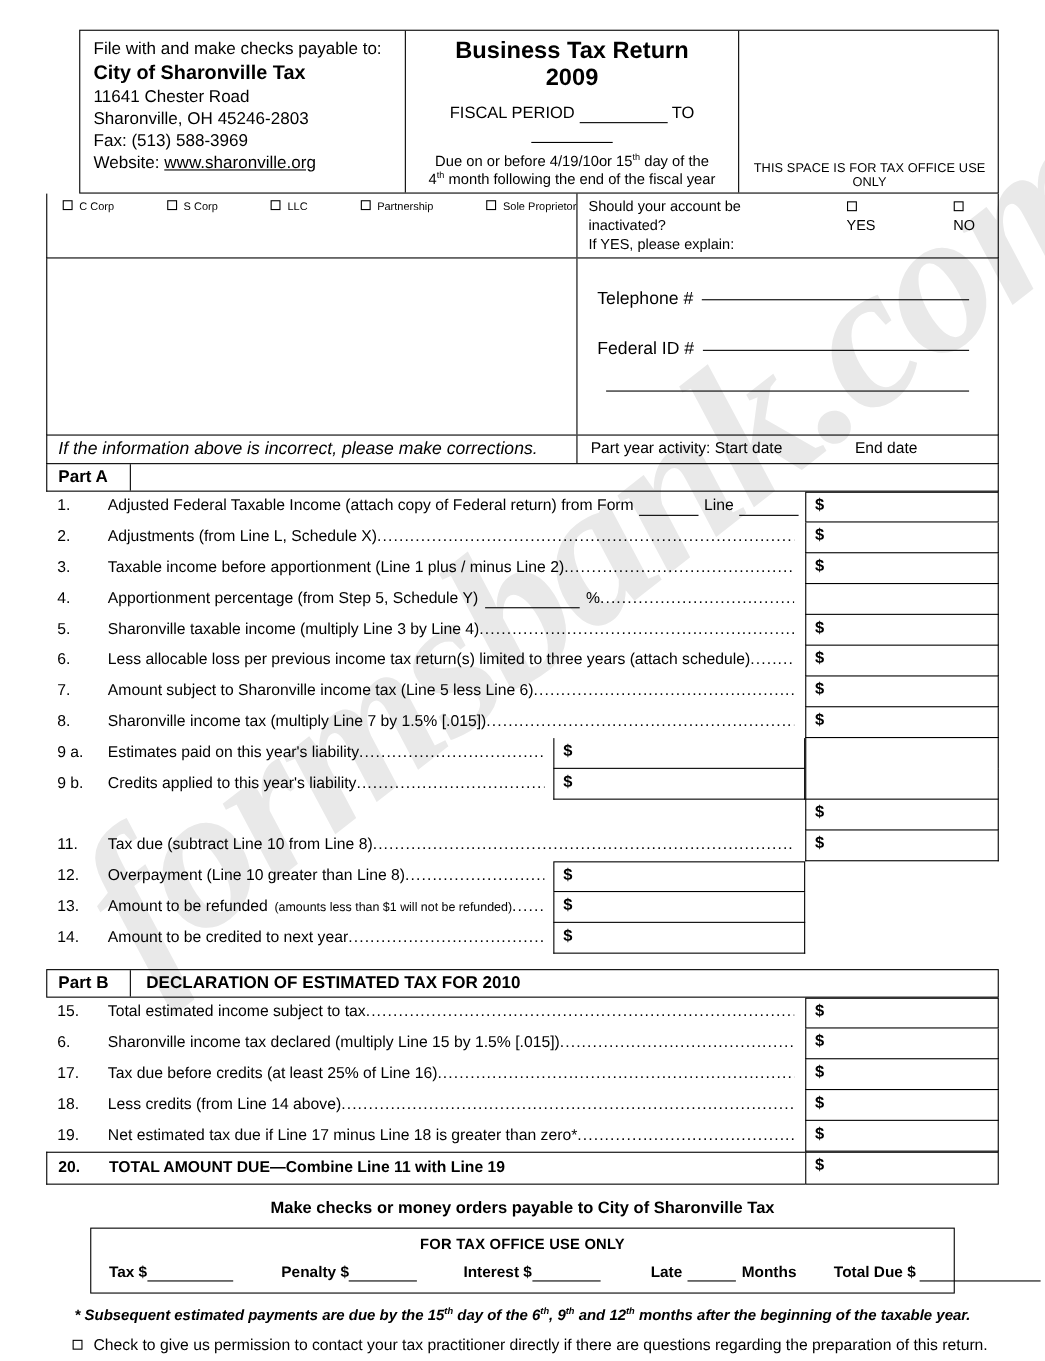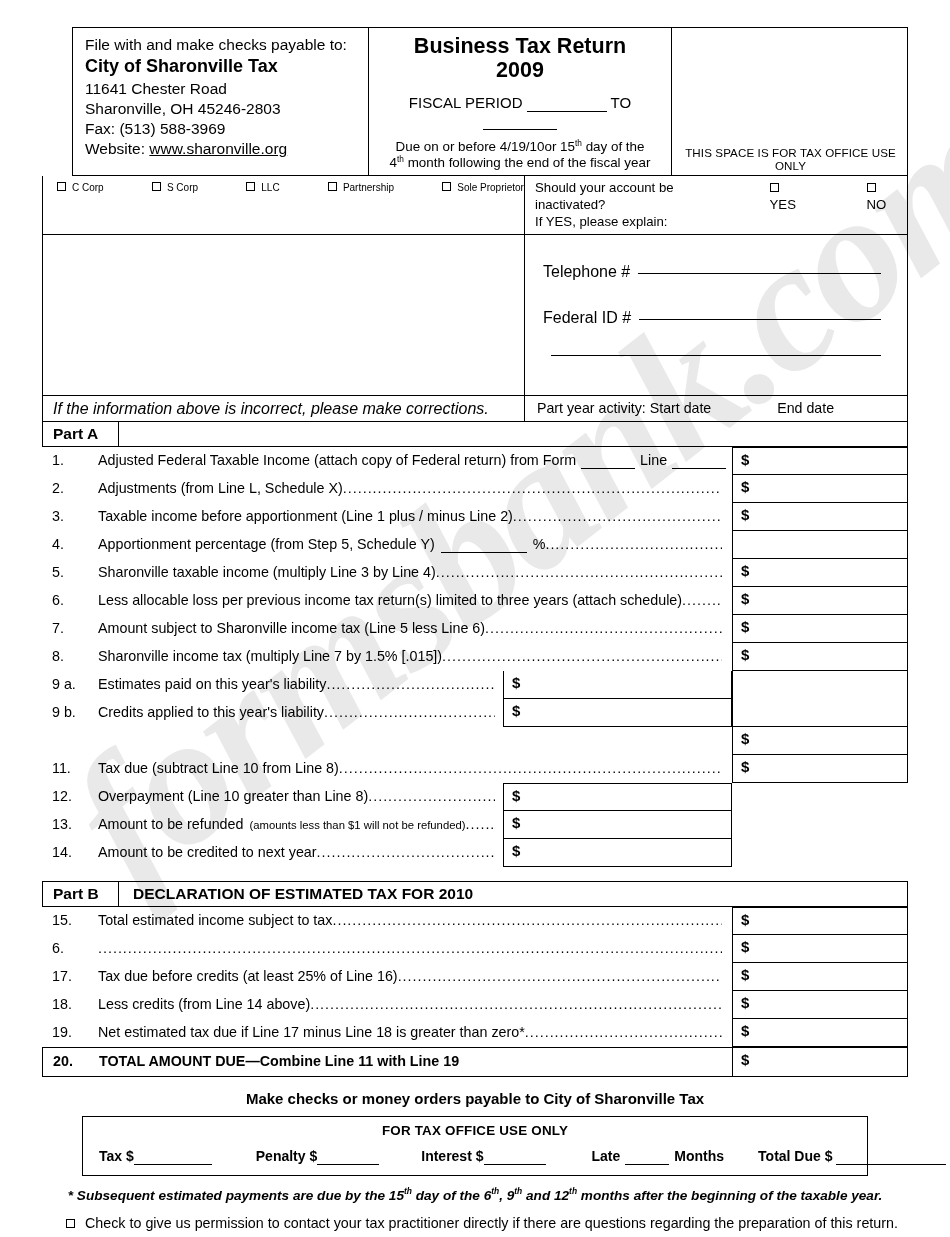--- a/index.html
+++ b/index.html
@@ -409,20 +409,21 @@
             <span class="leader"></span>
         </div>
       </div>
       <div class="boxwrap">$</div>
     </div>
 
     <div class="lineA">
       <div class="txtwrap">
         <div class="lnum">6.</div>
         <div class="ltext" style="flex:1;padding-right:10px">
+          <span>Sharonville income tax declared (multiply Line 15 by 1.5% [.015])</span>
             <span class="leader"></span>
         </div>
       </div>
       <div class="boxwrap">$</div>
     </div>
 
     <div class="lineA">
       <div class="txtwrap">
         <div class="lnum">17.</div>
         <div class="ltext" style="flex:1;padding-right:10px">

